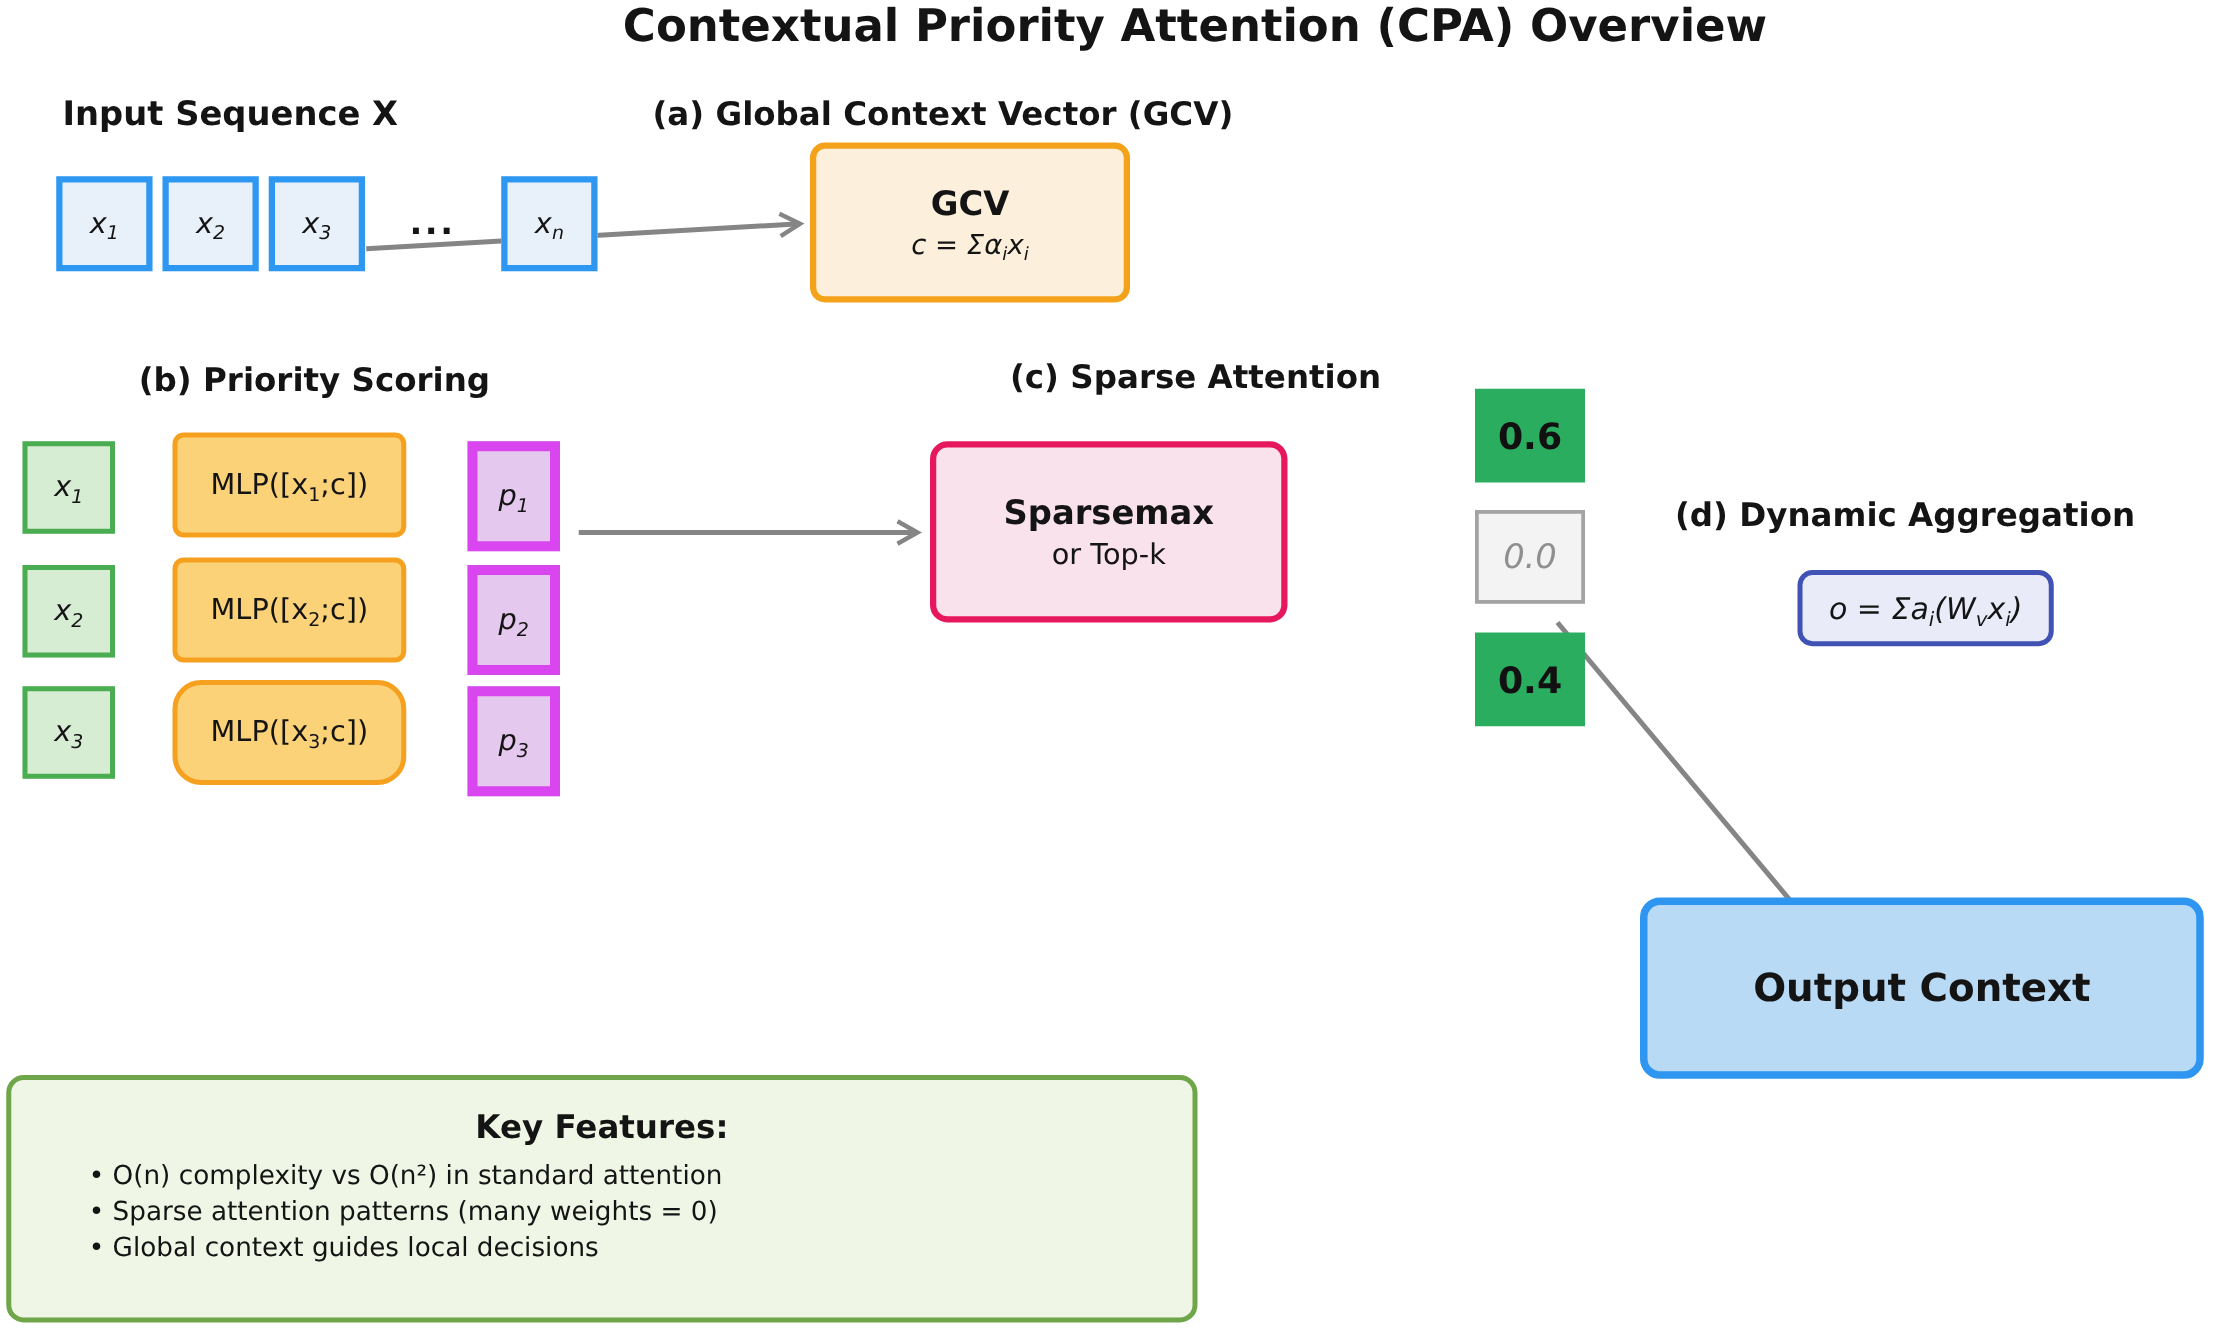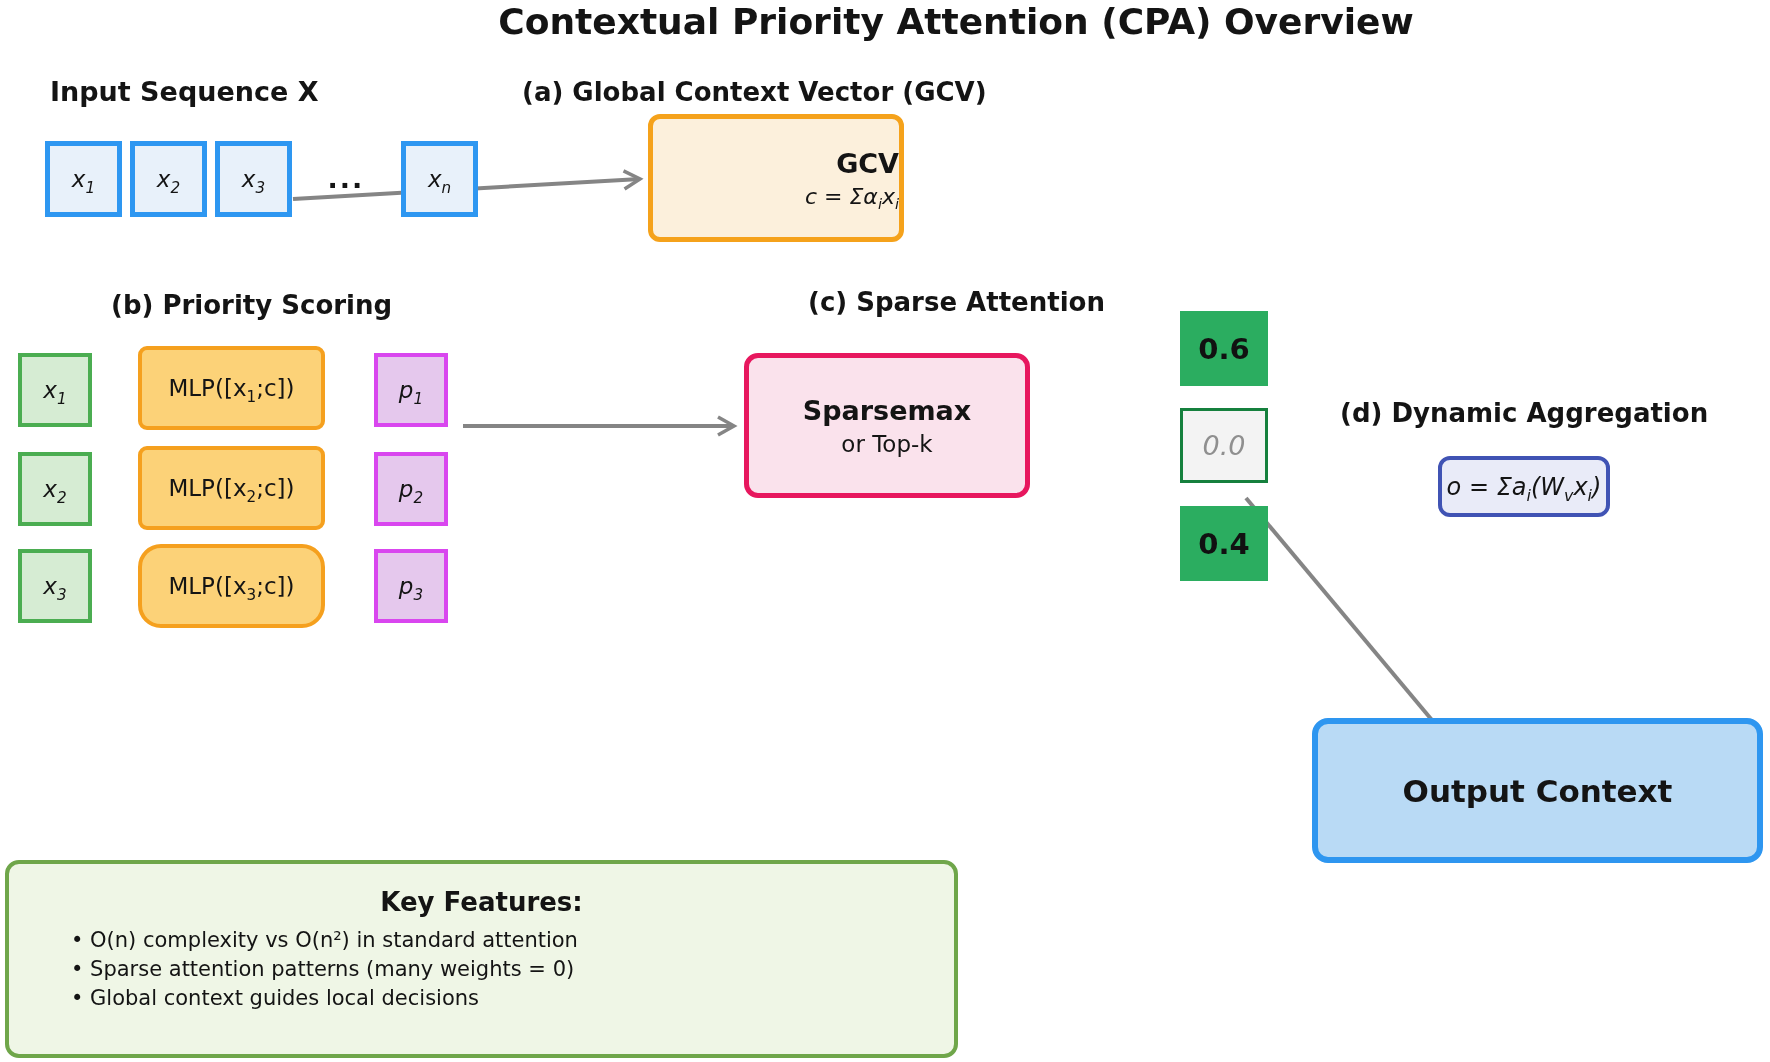--- a/index.html
+++ b/index.html
@@ -13,42 +13,42 @@
 
   .bx { position:absolute; box-sizing:border-box; display:flex; align-items:center;
         justify-content:center; text-align:center; }
   .col { flex-direction:column; }
 
   .tok   { width:77px; height:76px; border:5px solid #2E97F1; background:#E8F1FA;
            font-size:23px; font-style:italic; }
   .dots  { width:92px; font-size:27px; font-weight:bold; letter-spacing:2px; }
 
   .gcv   { left:648px; top:114px; width:256px; height:128px; border:5px solid #F5A21B;
-           background:#FCF0DC; border-radius:12px; gap:5px;align-items:flex-end; }
+           background:#FCF0DC; border-radius:12px; gap:5px; }
   .gcv-t { font-weight:bold; font-size:27px; }
   .gcv-f { font-size:22px; font-style:italic; }
 
   .gtok  { left:18px;  width:74px; height:74px; border:4px solid #4BAD51; background:#D6ECD3;
            font-size:23px; font-style:italic; }
   .mlp   { left:138px; width:187px; height:84px; border:4px solid #F5A01E; background:#FCD278;
            border-radius:9px; font-size:23px; }
-  .ptok  { left:374px; width:74px; height:74px; border:4px solid #d946ef; background:#E5C8ED;
+  .ptok  { left:374px; width:74px; height:88px; border:8px solid #d946ef; background:#E5C8ED;
            font-size:23px; font-style:italic; }
 
   .sparse   { left:744px; top:353px; width:286px; height:145px; border:5px solid #E7175E;
               background:#FAE2EC; border-radius:14px; gap:5px; }
   .sparse-t { font-weight:bold; font-size:27px; }
   .sparse-s { font-size:23px; }
 
   .weight        { left:1180px; width:88px; height:75px; }
   .weight.active { background:#2BAD60; font-weight:bold; font-size:29px; color:#111; }
-  .weight.zero   { background:#F3F3F3; border:3px solid #15803d; font-style:italic;
+  .weight.zero   { background:#F3F3F3; border:3px solid #a3a3a3; font-style:italic;
                    font-size:27px; color:#8F8F8F; }
 
-  .formula { left:1438px; top:456px; width:172px; height:61px; border:4px solid #4053B4;
+  .formula { left:1438px; top:456px; width:205px; height:61px; border:4px solid #4053B4;
              background:#E9EBF8; border-radius:12px; font-size:24px; font-style:italic; }
 
   .output  { left:1312px; top:718px; width:451px; height:145px; border:6px solid #2E96F0;
              background:#B9DAF5; border-radius:16px; font-weight:bold; font-size:31px; }
 
   .keybox  { left:5px; top:860px; width:953px; height:198px; border:4px solid #6FA64A;
              background:#EFF6E6; border-radius:14px; box-sizing:border-box; }
   .key-t   { text-align:center; font-weight:bold; font-size:26px; margin-top:23px; }
   .key-ul  { margin:9px 0 0 62px; font-size:21px; line-height:29px; }
 

